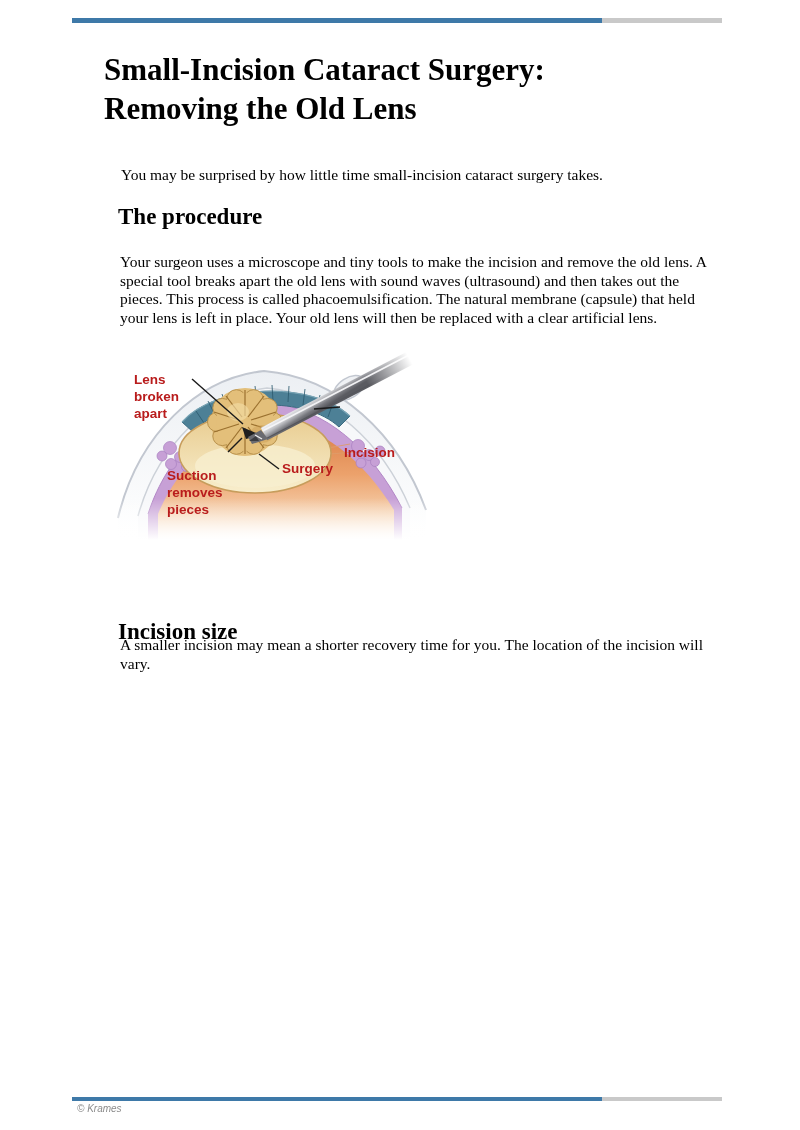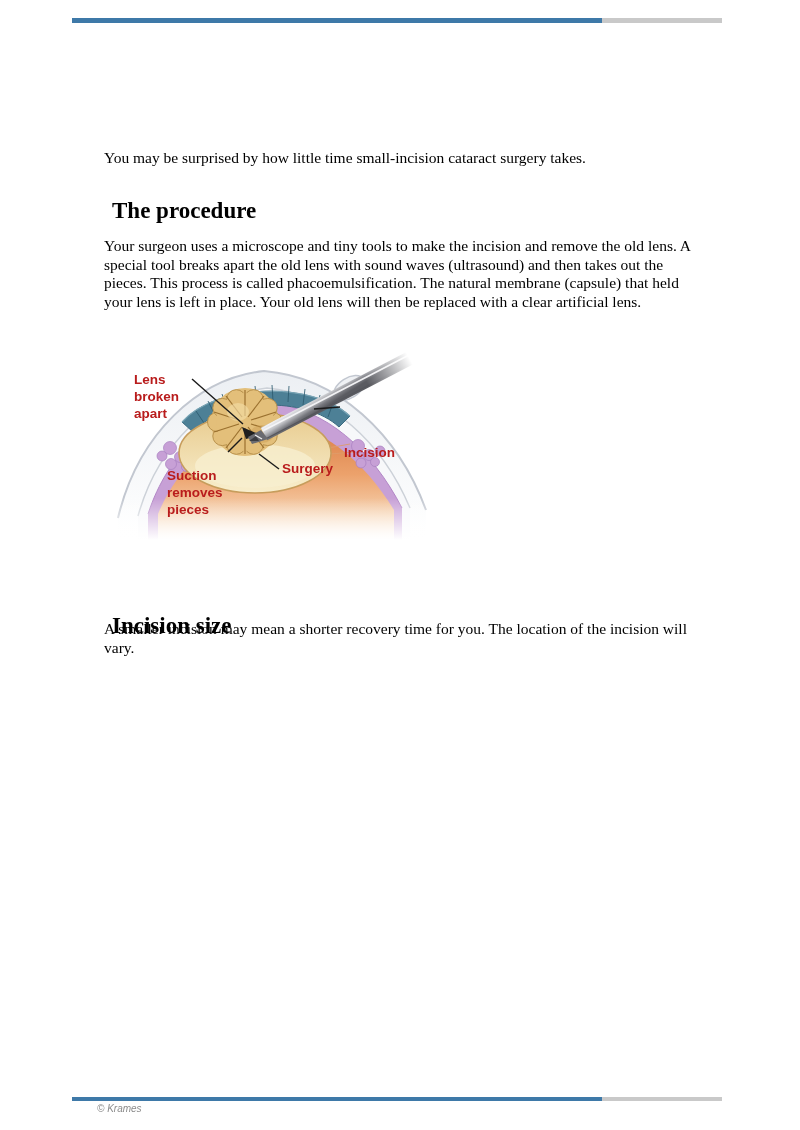--- a/index.html
+++ b/index.html
@@ -9,56 +9,60 @@
   }
   
   .rule{position:absolute;left:72px;width:650px;display:flex;}
   .rule-top{top:18px;height:5px;}
   .rule-bottom{top:1097px;height:4px;}
   .rule .seg-blue{width:530px;height:100%;background:#3e79a8;}
   .rule .seg-gray{width:120px;height:100%;background:#c9c9c9;}
   
   h1{position:absolute;left:104px;top:50px;margin:0;font-size:31px;line-height:39px;font-weight:bold;}
   h1 span{display:block;}
-  .intro{position:absolute;left:104px;top:148px;margin:0;font-size:15.5px;line-height:19px;}
-  .h2{position:absolute;left:104px;margin:8px;font-size:23px;line-height:27px;font-weight:bold;}
+  .intro{position:absolute;left:104px;top:148px;margin:17px;font-size:15.5px;line-height:19px;}
+  .h2{position:absolute;left:104px;margin:14px;font-size:23px;line-height:27px;font-weight:bold;}
   .h2-procedure{top:189px;}
   .h2-incision{top:604px;}
-  .body-p{position:absolute;left:104px;width:596px;margin:0;font-size:15.5px;line-height:18.7px;}
+  .body-p{position:absolute;left:104px;width:596px;margin:16px;font-size:15.5px;line-height:18.7px;}
   .p-procedure{top:237px;}
   .p-incision{top:620px;}
   
   .figure{position:absolute;left:112px;top:350px;width:332px;height:190px;}
   .figure svg{position:absolute;left:0;top:0;}
   .fig-label{
     position:absolute;font-family:"Liberation Sans",sans-serif;font-weight:bold;
     font-size:13.5px;line-height:17px;color:#b91c1c;letter-spacing:0;
   }
   .lbl-lens{left:22px;top:21px;width:64px;}
   .lbl-incision{left:232px;top:50px;white-space:nowrap;margin-top:44px;}
   .lbl-suction{left:55px;top:97px;width:88px;margin-top:20px;}
   .lbl-capsule{left:170px;top:110px;white-space:nowrap;}
   
   .footer-text{
     position:absolute;top:1103px;font-family:"Liberation Sans",sans-serif;
     font-style:italic;font-size:10px;color:#8b8b8b;
   }
-  .footer-left{left:77px;margin-left:20px;}
+  .footer-left{left:77px;}
   .footer-right{left:72px;width:650px;text-align:right;}
 </style>
 </head>
 <body>
 
 <div class="page">
 
   <div class="rule rule-top">
     <div class="seg-blue"></div>
     <div class="seg-gray"></div>
   </div>
 
+  <h1>
+    <span>Small-Incision Cataract Surgery:</span>
+    <span>Removing the Old Lens</span>
+  </h1>
 
   <p class="intro">You may be surprised by how little time small-incision cataract surgery takes.</p>
 
   <h2 class="h2 h2-procedure">The procedure</h2>
   <p class="body-p p-procedure">Your surgeon uses a microscope and tiny tools to make the incision and remove the old lens. A special tool breaks apart the old lens with sound waves (ultrasound) and then takes out the pieces. This process is called phacoemulsification. The natural membrane (capsule) that held your lens is left in place. Your old lens will then be replaced with a clear artificial lens.</p>
 
   <div class="figure">
     <svg width="332" height="190" viewBox="0 0 332 190">
       <defs>
         <linearGradient id="gDome" x1="0" y1="0" x2="0" y2="1">

